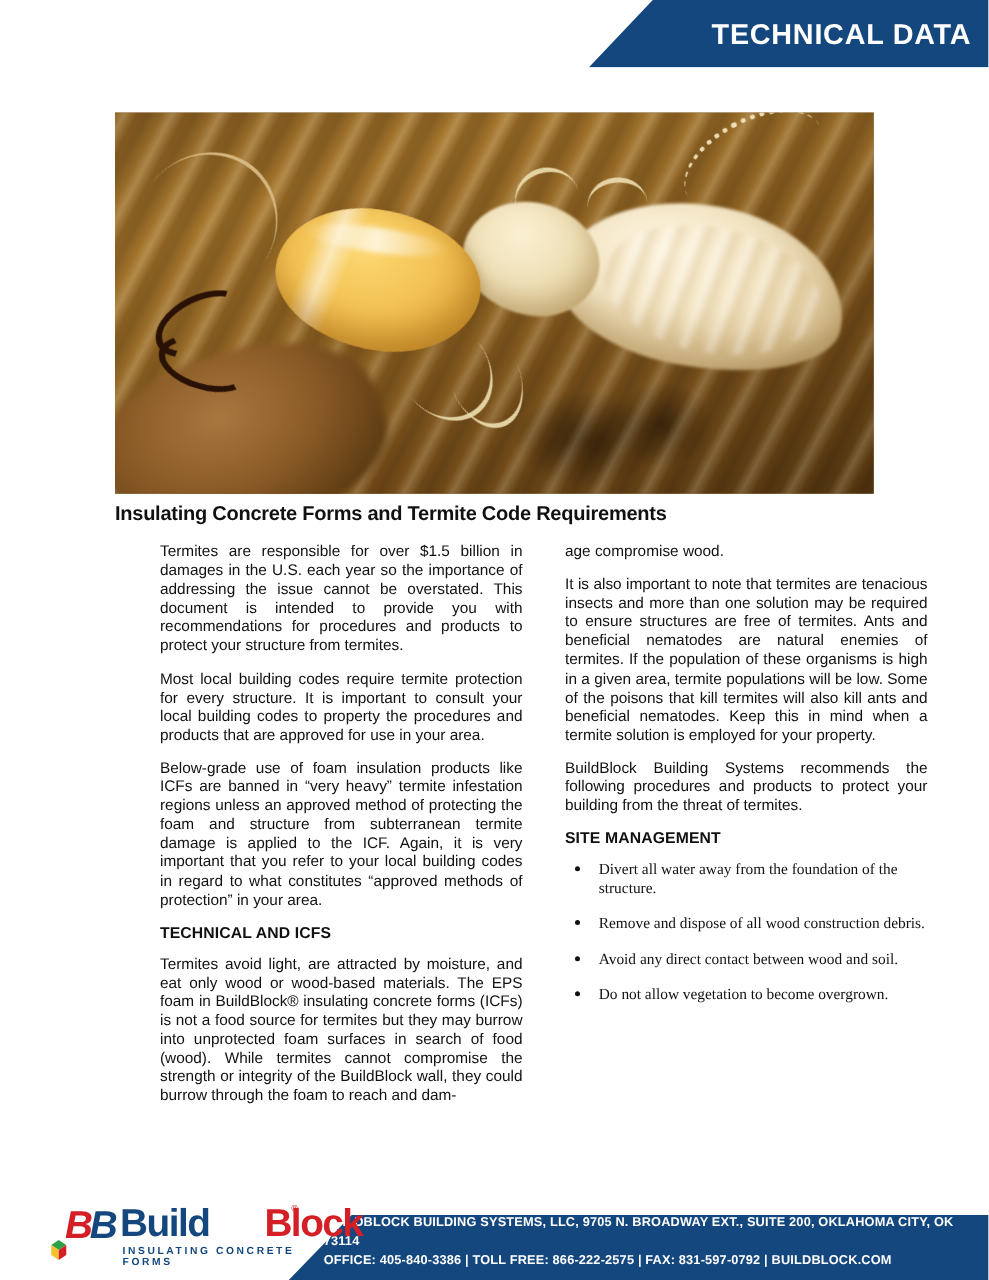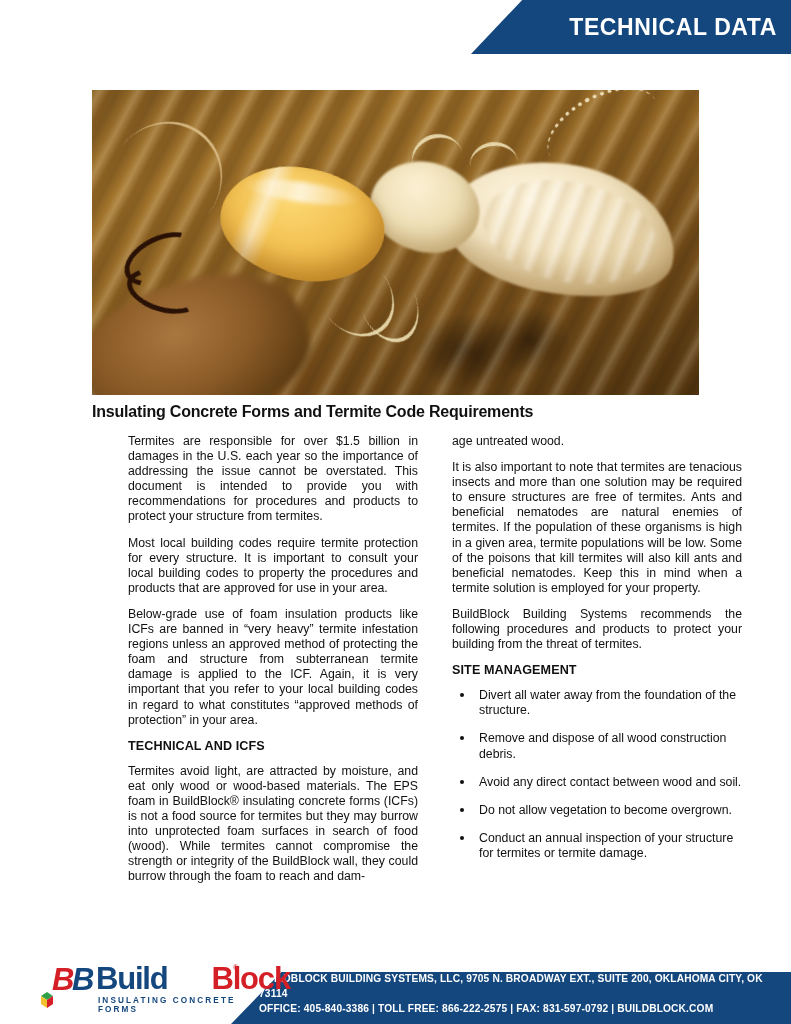--- a/index.html
+++ b/index.html
@@ -258,21 +258,21 @@
   }
 
   ul.bullets { list-style: none; margin: 0; padding: 0; }
   ul.bullets li {
     position: relative;
     padding-left: 27px;
     font-size: 12.3px;
     line-height: 15.1px;
     color: #111111;
     margin-bottom: 13px;
-    font-family: Liberation Sans, sans-serif;
+    font-family: Liberation Serif, serif;
   }
   ul.bullets li .dot {
     position: absolute;
     left: 8px;
     top: 5px;
     width: 4px;
     height: 4px;
     background: #111111;
     border-radius: 50%;
   }
@@ -400,30 +400,29 @@
 
     <div class="col">
       <p>Termites are responsible for over $1.5 billion in damages in the U.S. each year so the importance of addressing the issue cannot be overstated. This document is intended to provide you with recommendations for procedures and products to protect your structure from termites.</p>
       <p class="last-line-left">Most local building codes require termite protection for every structure. It is important to consult your local building codes to property the procedures and products that are approved for use in your area.</p>
       <p>Below-grade use of foam insulation products like ICFs are banned in “very heavy” termite infestation regions unless an approved method of protecting the foam and structure from subterranean termite damage is applied to the ICF. Again, it is very important that you refer to your local building codes in regard to what constitutes “approved methods of protection” in your area.</p>
       <div class="section-head">TECHNICAL AND ICFS</div>
       <p>Termites avoid light, are attracted by moisture, and eat only wood or wood-based materials. The EPS foam in BuildBlock® insulating concrete forms (ICFs) is not a food source for termites but they may burrow into unprotected foam surfaces in search of food (wood). While termites cannot compromise the strength or integrity of the BuildBlock wall, they could burrow through the foam to reach and dam-</p>
     </div>
 
     <div class="col">
-      <p class="last-line-left">age untreated wood.</p>
+      <p class="last-line-left">age compromise wood.</p>
       <p>It is also important to note that termites are tenacious insects and more than one solution may be required to ensure structures are free of termites. Ants and beneficial nematodes are natural enemies of termites. If the population of these organisms is high in a given area, termite populations will be low. Some of the poisons that kill termites will also kill ants and beneficial nematodes. Keep this in mind when a termite solution is employed for your property.</p>
       <p class="last-line-left">BuildBlock Building Systems recommends the following procedures and products to protect your building from the threat of termites.</p>
       <div class="section-head">SITE MANAGEMENT</div>
       <ul class="bullets">
         <li><span class="dot"></span><span>Divert all water away from the foundation of the structure.</span></li>
         <li><span class="dot"></span><span>Remove and dispose of all wood construction debris.</span></li>
         <li><span class="dot"></span><span>Avoid any direct contact between wood and soil.</span></li>
         <li><span class="dot"></span><span>Do not allow vegetation to become overgrown.</span></li>
-        <li><span class="dot"></span><span>Conduct an annual inspection of your structure for termites or termite damage.</span></li>
       </ul>
     </div>
 
   </div>
 
   <div class="footer">
     <div class="footer-bar"></div>
     <div class="footer-text">
       <div>BUILDBLOCK BUILDING SYSTEMS, LLC, 9705 N. BROADWAY EXT., SUITE 200, OKLAHOMA CITY, OK 73114</div>
       <div>OFFICE: 405-840-3386  |  TOLL FREE: 866-222-2575  |  FAX: 831-597-0792  |  BUILDBLOCK.COM</div>

